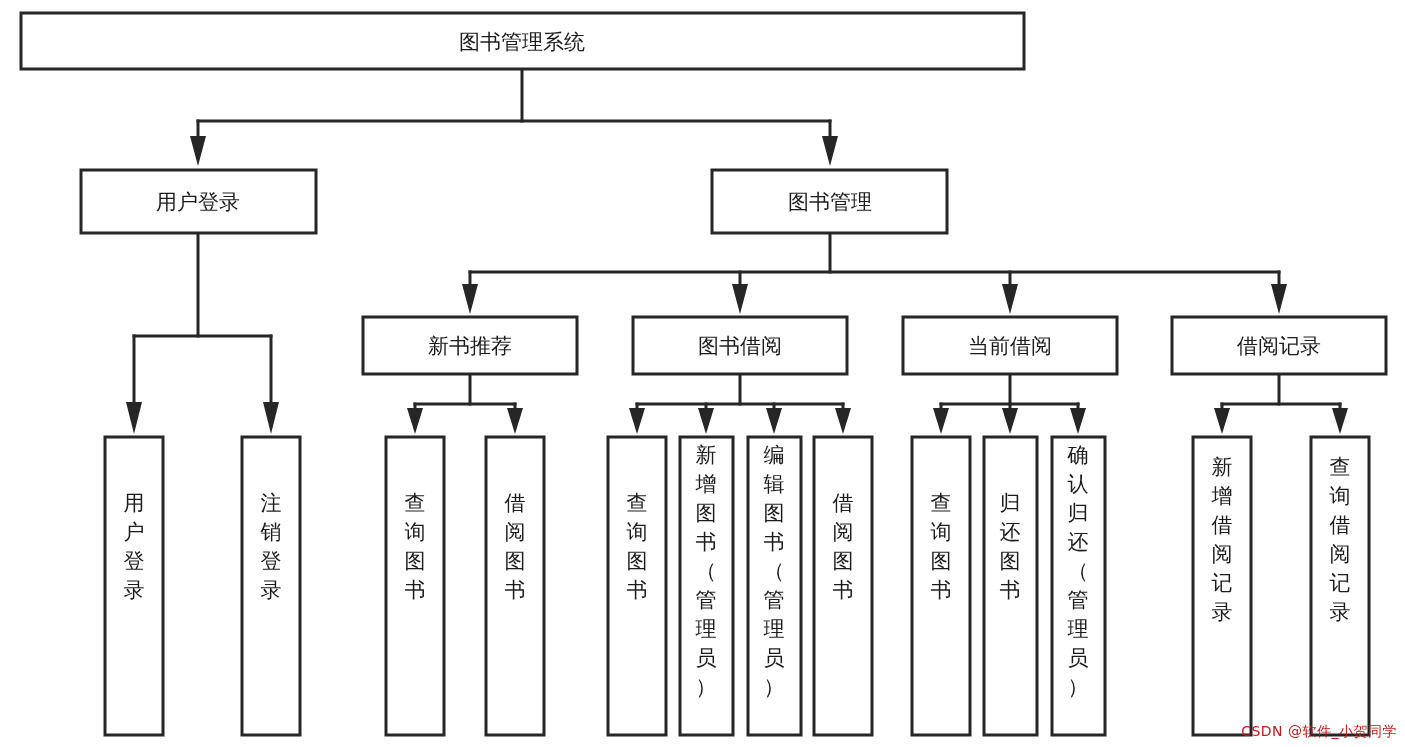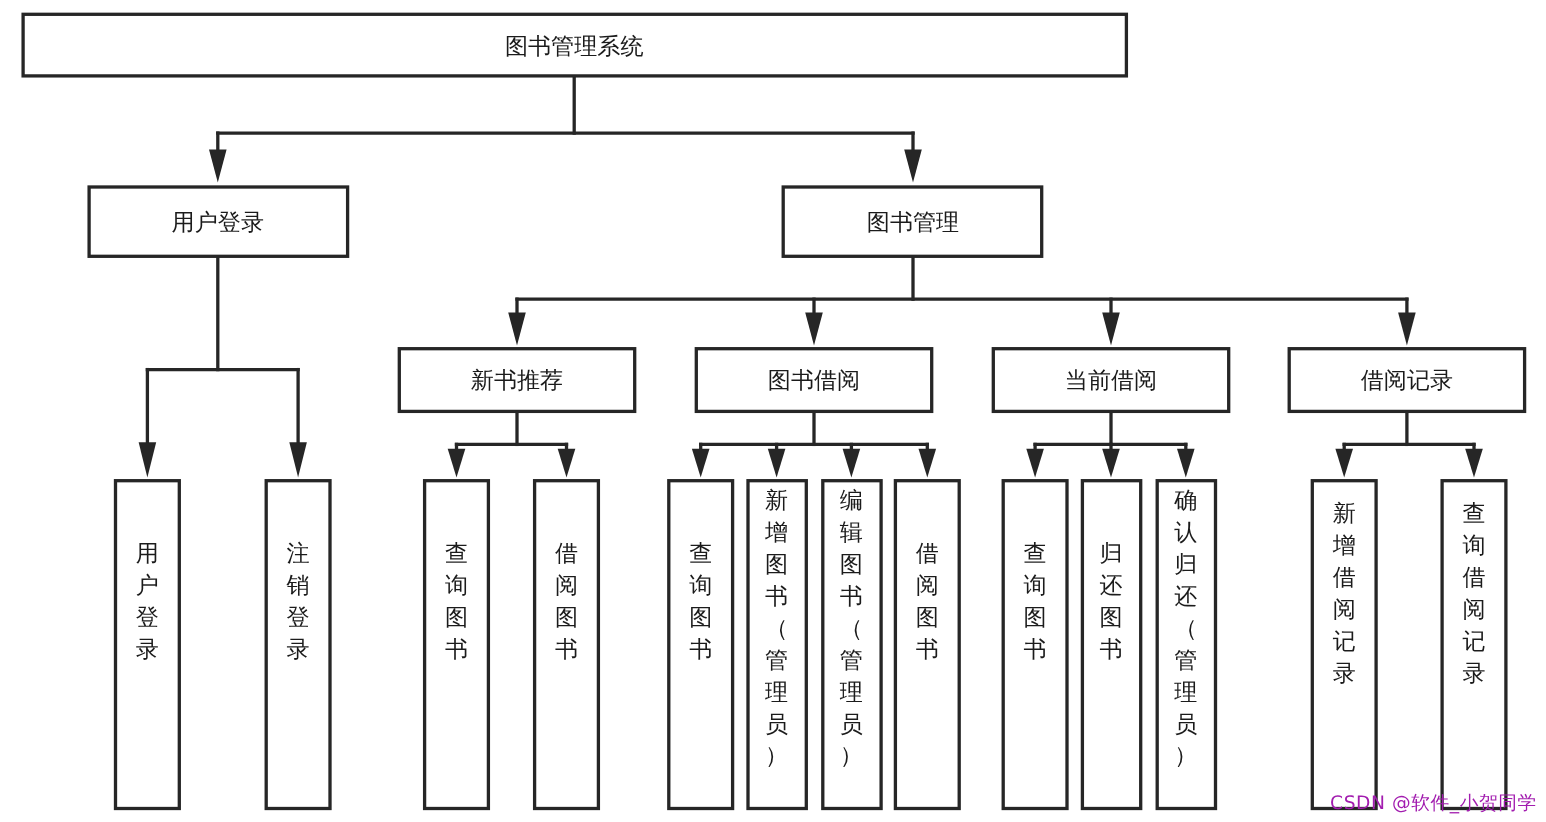--- a/index.html
+++ b/index.html
@@ -51,22 +51,22 @@
     font-family: "DejaVu Sans", "Liberation Sans", sans-serif;
     font-size: 21px;
     fill: #1b1b1b;
     text-anchor: middle;
   }
   .watermark {
     position: absolute;
     right: 8px;
     bottom: 6px;
     font-family: "DejaVu Sans", "Liberation Sans", sans-serif;
-    font-size: 17px;
-    color: #a21caf;
+    font-size: 14px;
+    color: #b91c1c;
     letter-spacing: 0.5px;
     white-space: nowrap;
     pointer-events: none;
   }
 </style>
 </head>
 <body>
 
 <div id="diagram-root">
   <svg class="diagram" viewBox="0 0 1405 747" xmlns="http://www.w3.org/2000/svg">

